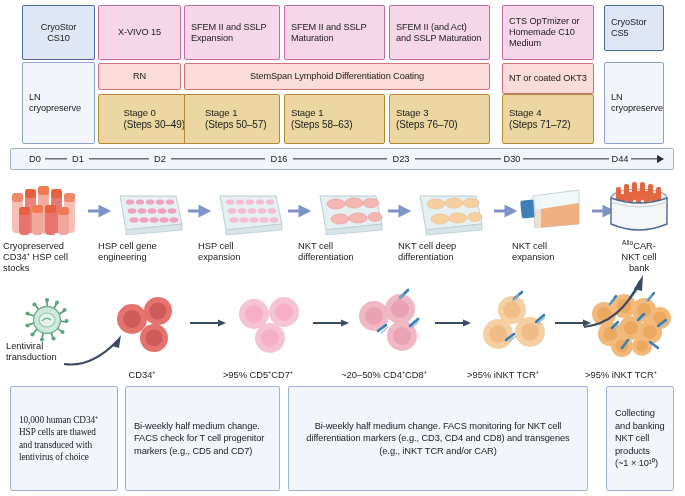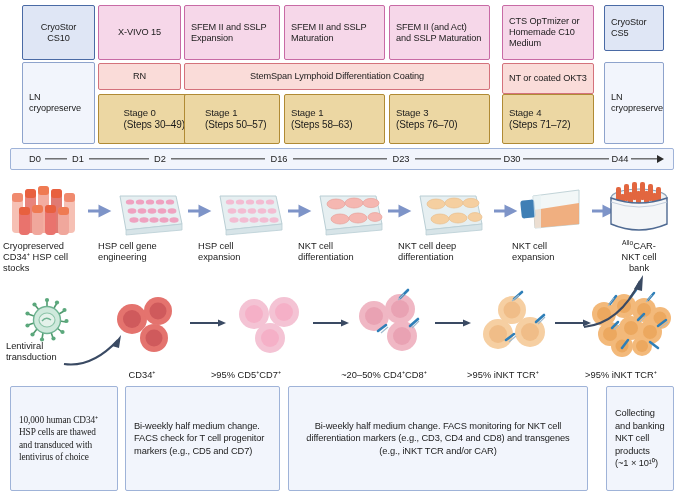--- a/index.html
+++ b/index.html
@@ -602,21 +602,21 @@
   </div>
 
   <div class="plate-wrap" style="left:582px;top:275px;">
     <svg width="72" height="56" viewBox="0 0 72 56">
       <path d="M2 52 Q38 48 58 6" fill="none" stroke="#3a4a63" stroke-width="2.1"></path>
       <path d="M52 14 L61 0 L60 16 Z" fill="#3a4a63"></path>
     </svg>
   </div>
 
   <span class="marker-label" style="left:142px;top:368px;">CD34⁺</span>
-  <span class="marker-label" style="left:246px;top:368px;">&gt;95% CD5⁺CD7⁺</span>
+  <span class="marker-label" style="left:258px;top:368px;">&gt;95% CD5⁺CD7⁺</span>
   <span class="marker-label" style="left:384px;top:368px;">~20–50% CD4⁺CD8⁺</span>
   <span class="marker-label" style="left:503px;top:368px;">&gt;95% iNKT TCR⁺</span>
   <span class="marker-label" style="left:621px;top:368px;">&gt;95% iNKT TCR⁺</span>
 
   <div class="box desc-box" style="left:10px;top:386px;width:108px;height:105px;font-family:Liberation Serif, serif;">
     <span>10,000 human CD34⁺ HSP cells are thawed and transduced with lentivirus of choice</span>
   </div>
   <div class="box desc-box" style="left:125px;top:386px;width:155px;height:105px;">
     <span>Bi-weekly half medium change. FACS check for T cell progenitor markers (e.g., CD5 and CD7)</span>
   </div>

